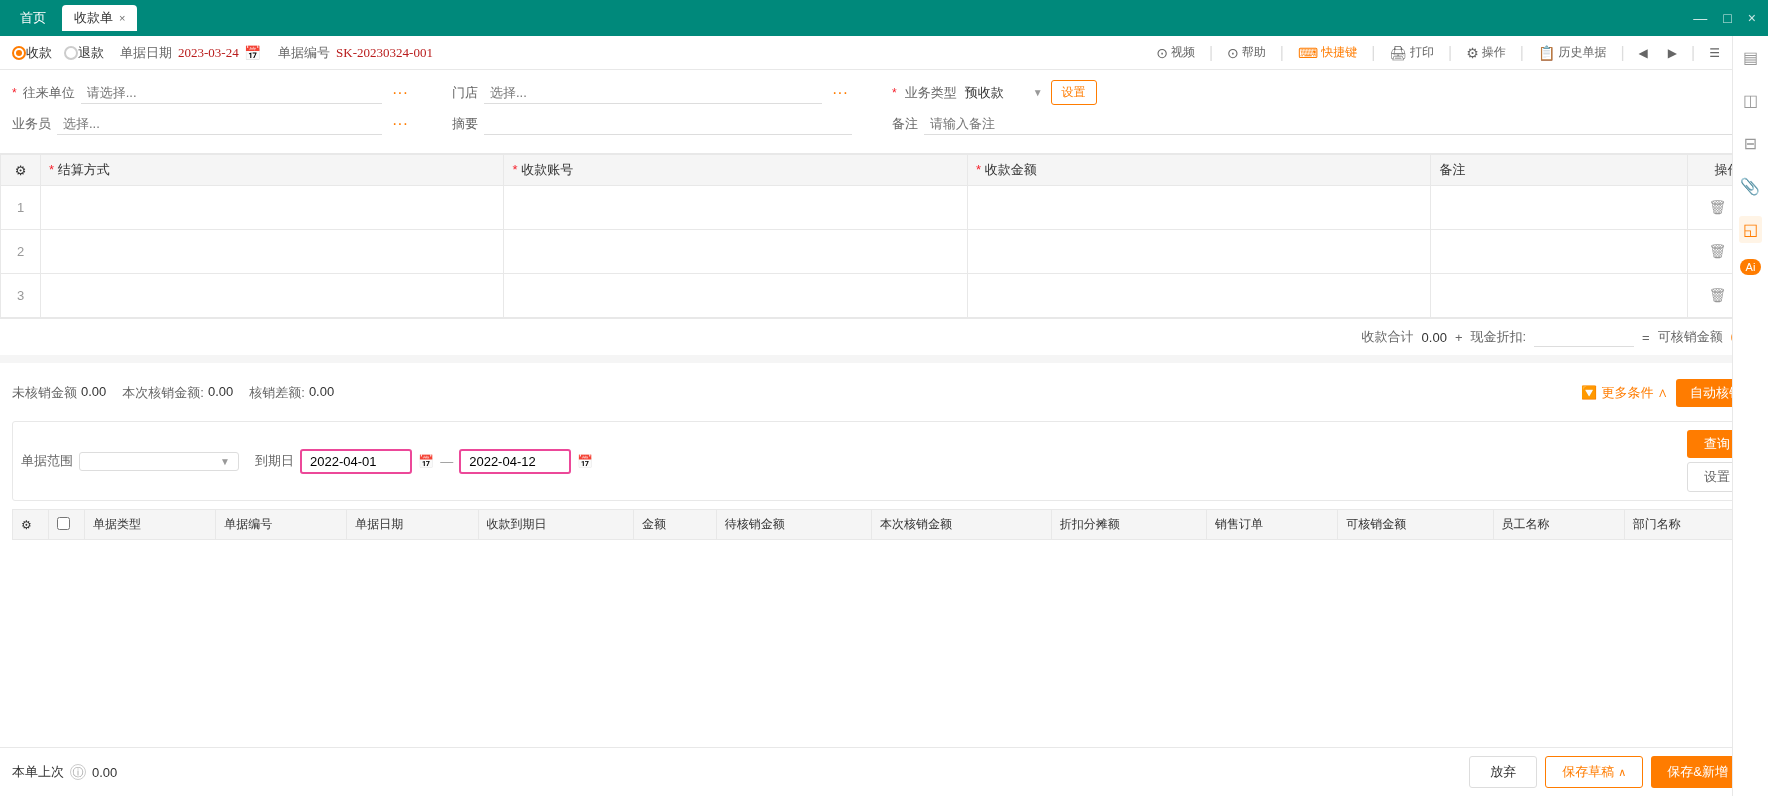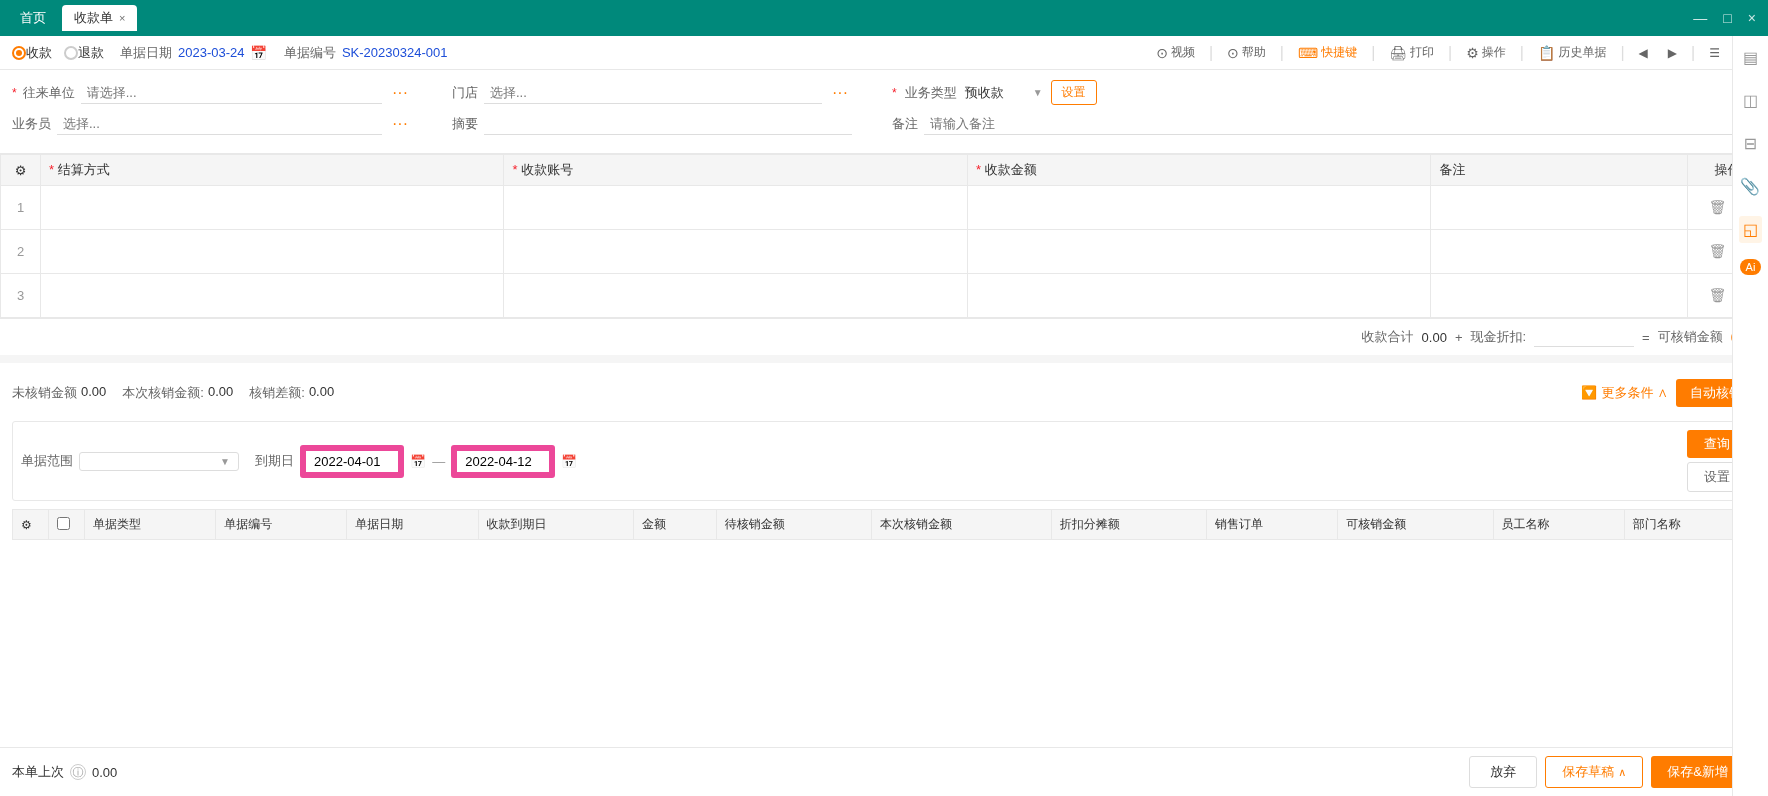--- a/index.html
+++ b/index.html
@@ -54,21 +54,21 @@
     .radio-item { display: flex; align-items: center; gap: 0; cursor: pointer; }
     .radio-dot {
       width: 14px; height: 14px; border-radius: 50%; border: 2px solid #ccc;
       display: flex; align-items: center; justify-content: center;
     }
     .radio-dot.active { border-color: #ff7c00; }
     .radio-dot.active::after { content: ''; width: 6px; height: 6px; border-radius: 50%; background: #ff7c00; }
 
     .field-group { display: flex; align-items: center; gap: 6px; }
     .field-label { color: #666; white-space: nowrap; }
-    .field-value { color: #1d4ed8; font-weight: 500; }
+    .field-value { color: #b91c1c; font-weight: 500; font-family: Liberation Serif, serif; }
     .field-icon { color: #ff7c00; cursor: pointer; font-size: 14px; }
     .toolbar-right { margin-left: auto; display: flex; align-items: center; gap: 8px; }
     .toolbar-btn {
       display: flex; align-items: center; gap: 3px; cursor: pointer;
       color: #666; font-size: 12px; padding: 2px 6px;
     }
     .toolbar-btn .icon { font-size: 14px; }
     .toolbar-btn.highlight { color: #ff7c00; }
     .toolbar-divider { color: #ddd; font-size: 16px; }
 
@@ -180,22 +180,22 @@
       margin-bottom: 8px;
     }
     .query-field { display: flex; align-items: center; gap: 6px; }
     .query-select {
       border: 1px solid #ddd; padding: 3px 8px; border-radius: 3px;
       font-size: 13px; min-width: 160px; background: #fff;
       display: flex; align-items: center; justify-content: space-between;
       cursor: pointer;
     }
     .query-date-input {
-      border: 6px solid #ec4899; padding: 3px 8px; border-radius: 3px;
-      font-size: 13px; width: 104px;
+      border: 2px solid #ec4899; padding: 3px 8px; border-radius: 3px;
+      font-size: 13px; width: 112px;
     }
     .date-icon { color: #999; cursor: pointer; }
     .query-btn {
       background: #ff7c00; color: #fff; border: none;
       padding: 5px 16px; border-radius: 3px; cursor: pointer; font-size: 13px;
     }
     .setting-btn-outline {
       background: #fff; color: #666; border: 1px solid #ddd;
       padding: 5px 16px; border-radius: 3px; cursor: pointer; font-size: 13px;
     }

